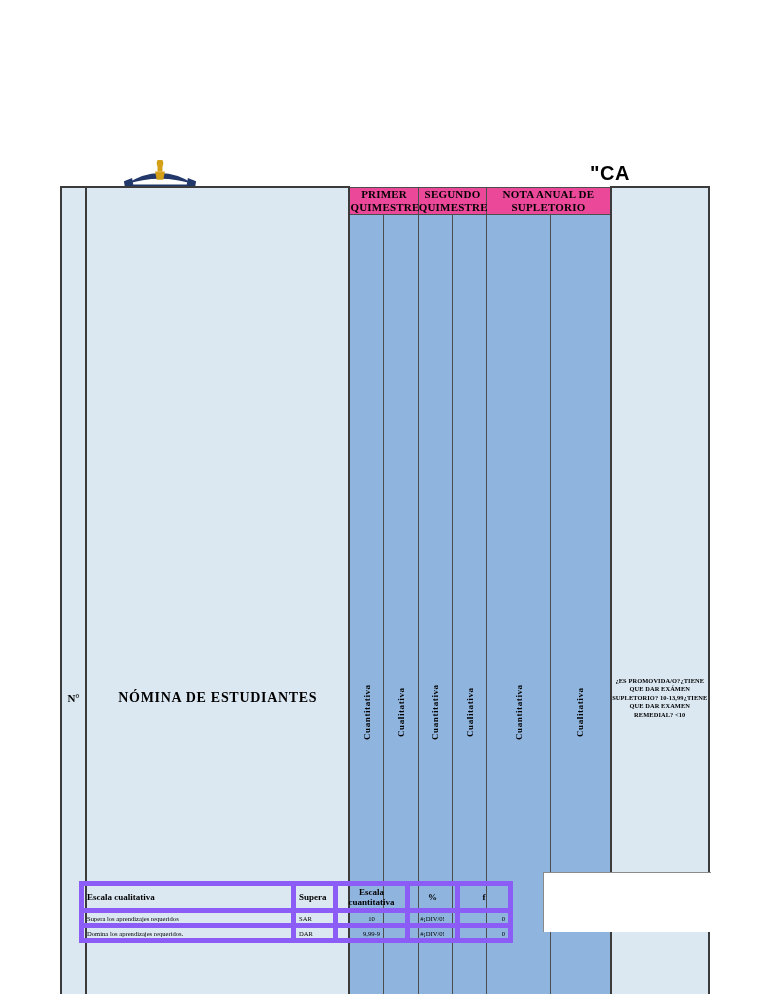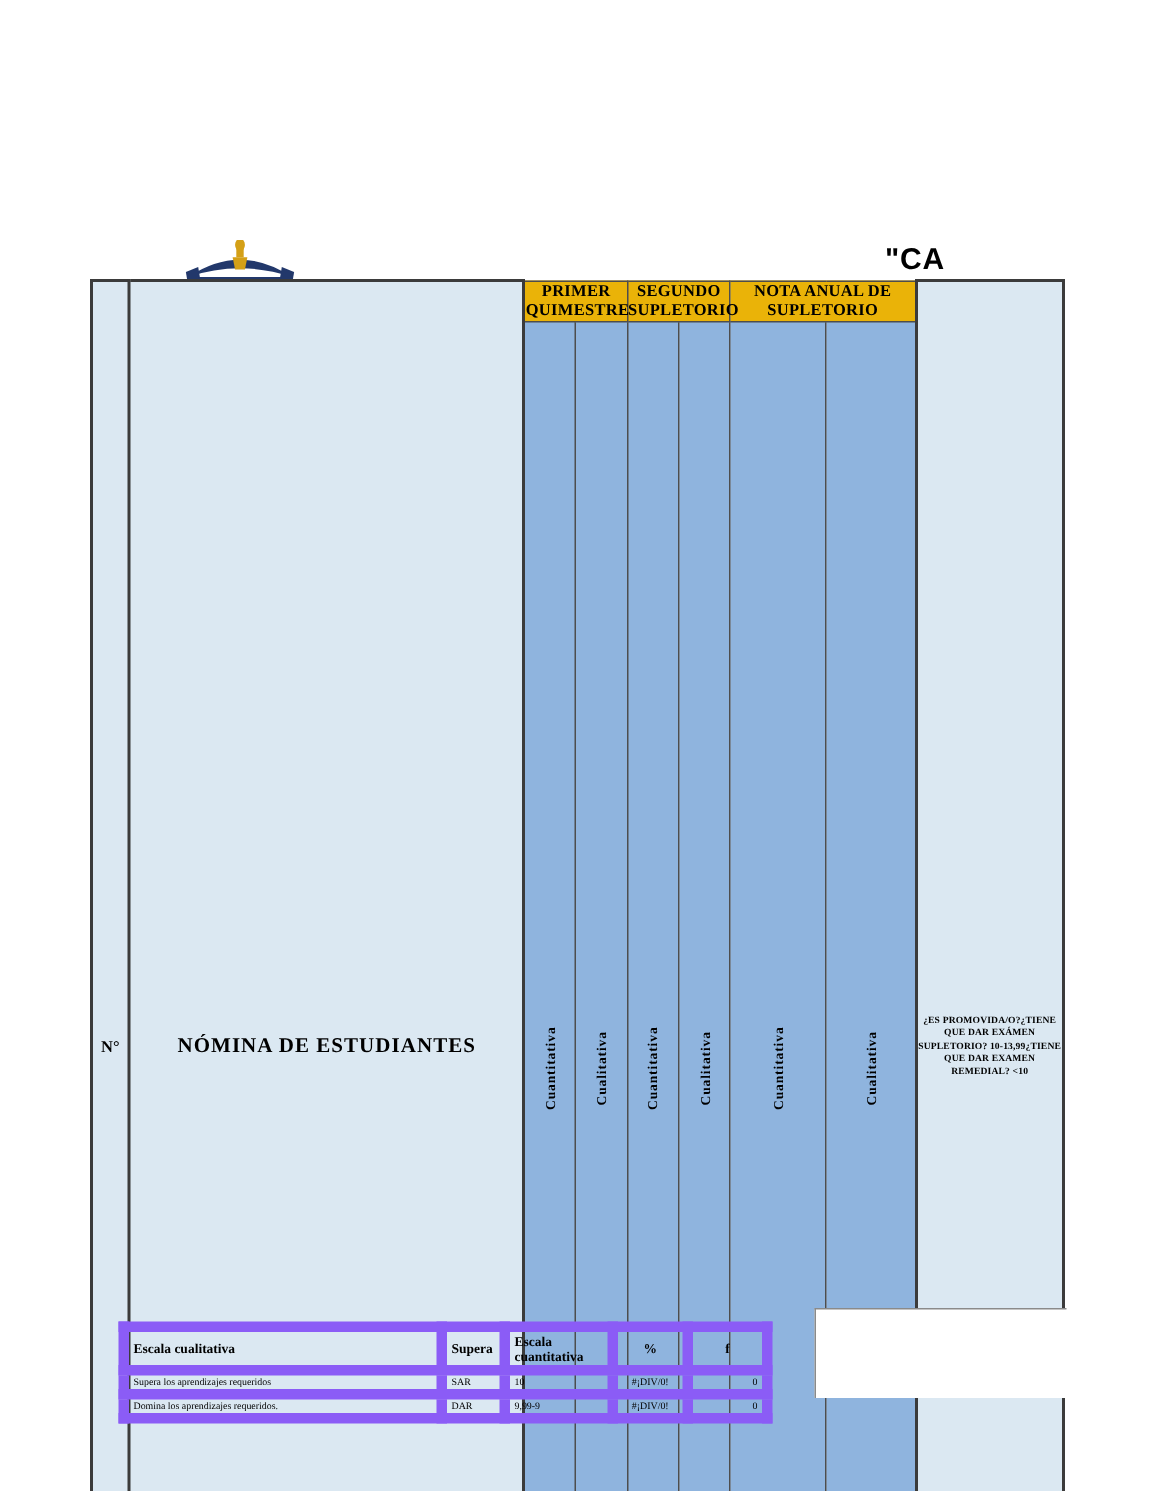--- a/index.html
+++ b/index.html
@@ -69,21 +69,21 @@
   }
   table.grid td, table.grid th {
     border: 1px solid #4d4d4d;
     padding: 0;
     vertical-align: middle;
   }
   .outer { border: 2px solid #3b3b3b !important; }
 
   
   .hdr-top {
-    background: #eab308;
+    background: #ec4899;
     font-family: "Liberation Serif", serif;
     font-weight: bold;
     font-size: 11px;
     text-align: center;
     line-height: 13px;
     color: #000;
     letter-spacing: .2px;
   }
   .hdr-blue {
     background: #8fb4de;
@@ -136,33 +136,33 @@
   
   table.legend {
     position: absolute;
     left: 79px; top: 881px;
     border-collapse: collapse;
     table-layout: fixed;
     width: 429px;
     font-family: "Liberation Serif", serif;
   }
   table.legend td, table.legend th {
-    border: 7px solid #8b5cf6;
+    border: 5px solid #8b5cf6;
     padding: 1px 3px;
     color: #000;
   }
   table.legend tr.lg-head td {
     font-weight: bold;
     font-size: 9px;
     height: 16px;
   }
   table.legend tr.lg-row td { height: 15px; font-size: 6.6px; }
   .lg-c-desc { text-align: left; }
   .lg-c-sig { text-align: left; font-size: 7.6px; }
-  .lg-c-quant { text-align: left; font-size: 7.6px; }
+  .lg-c-quant { text-align: center; font-size: 7.6px; }
   .lg-c-pct { text-align: center; font-size: 6.6px; }
   .lg-c-f { text-align: right; font-size: 7.6px; }
   tr.lg-head .lg-c-desc { font-size: 9.5px; }
   tr.lg-head .lg-c-sig { font-size: 9.5px; text-align: left; }
   tr.lg-head .lg-c-quant { font-size: 8px; }
   tr.lg-head .lg-c-pct { font-size: 9.5px; }
   tr.lg-head .lg-c-f { font-size: 9.5px; text-align: center; }
 
   
   .empty-box {
@@ -238,21 +238,21 @@
       <col style="width:30px">
       <col style="width:56px">
       <col style="width:52px">
       <col style="width:86px">
     </colgroup>
     <thead>
       <tr style="height:22px">
         <td class="hdr-num outer" rowspan="2">N°</td>
         <td class="hdr-nombre outer" rowspan="2">NÓMINA DE ESTUDIANTES</td>
         <td class="hdr-top sep-left" colspan="2">PRIMER QUIMESTRE</td>
-        <td class="hdr-top" colspan="2">SEGUNDO SUPLETORIO</td>
+        <td class="hdr-top" colspan="2">SEGUNDO QUIMESTRE</td>
         <td class="hdr-top" colspan="2">NOTA ANUAL DE SUPLETORIO</td>
         <td class="hdr-promo outer" rowspan="2">¿ES PROMOVIDA/O?¿TIENE QUE DAR EXÁMEN SUPLETORIO? 10-13,99¿TIENE QUE DAR EXAMEN REMEDIAL? &lt;10</td>
       </tr>
       <tr style="height:88px">
         <td class="hdr-blue sep-left">
           <span class="vert-label">Cuantitativa</span>
         </td>
         <td class="hdr-blue">
           <span class="vert-label">Cualitativa</span>
         </td>

